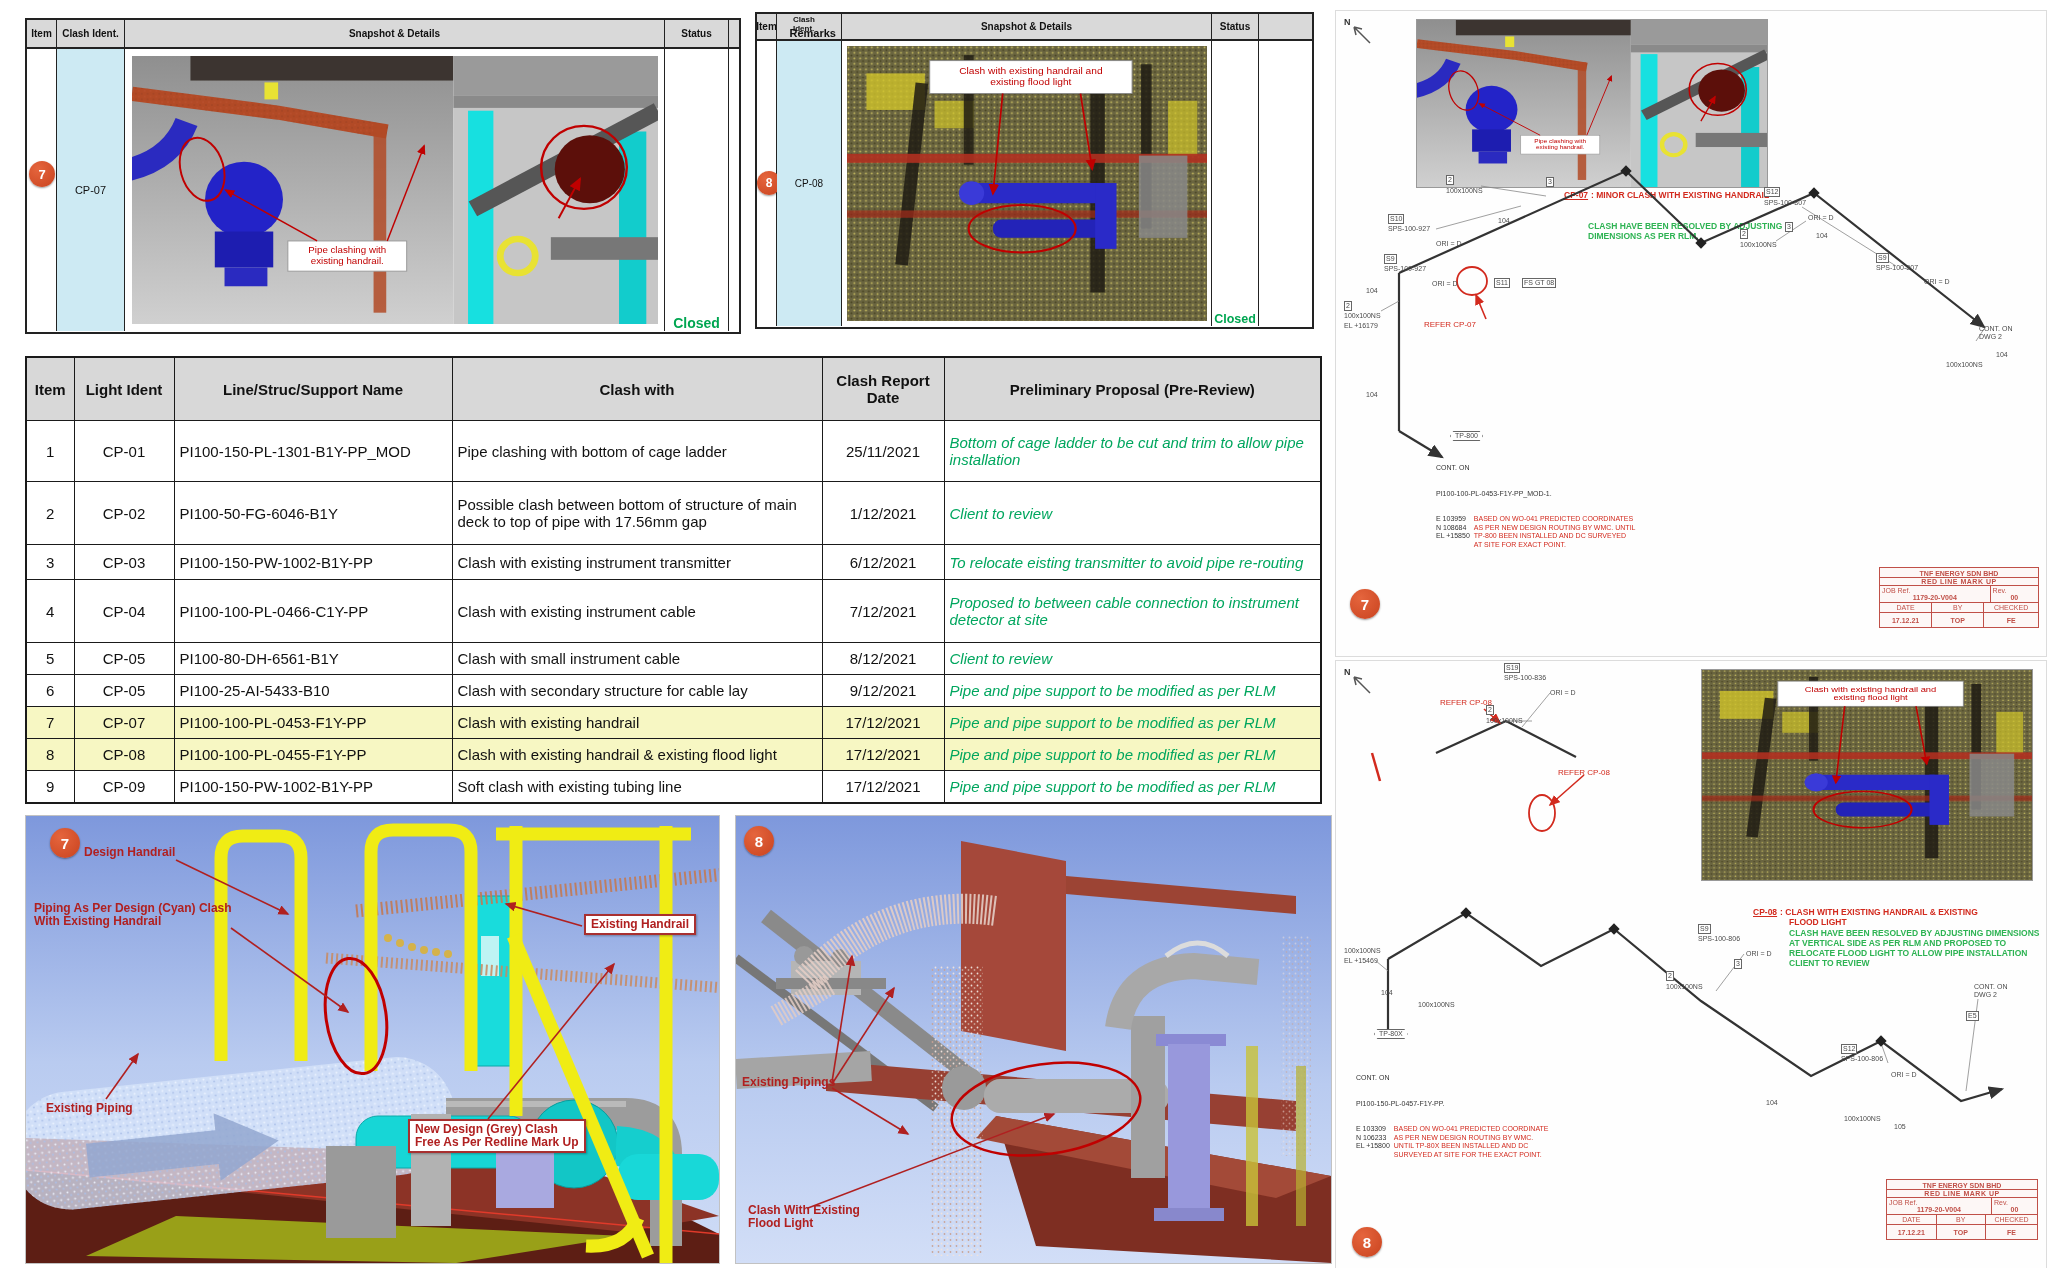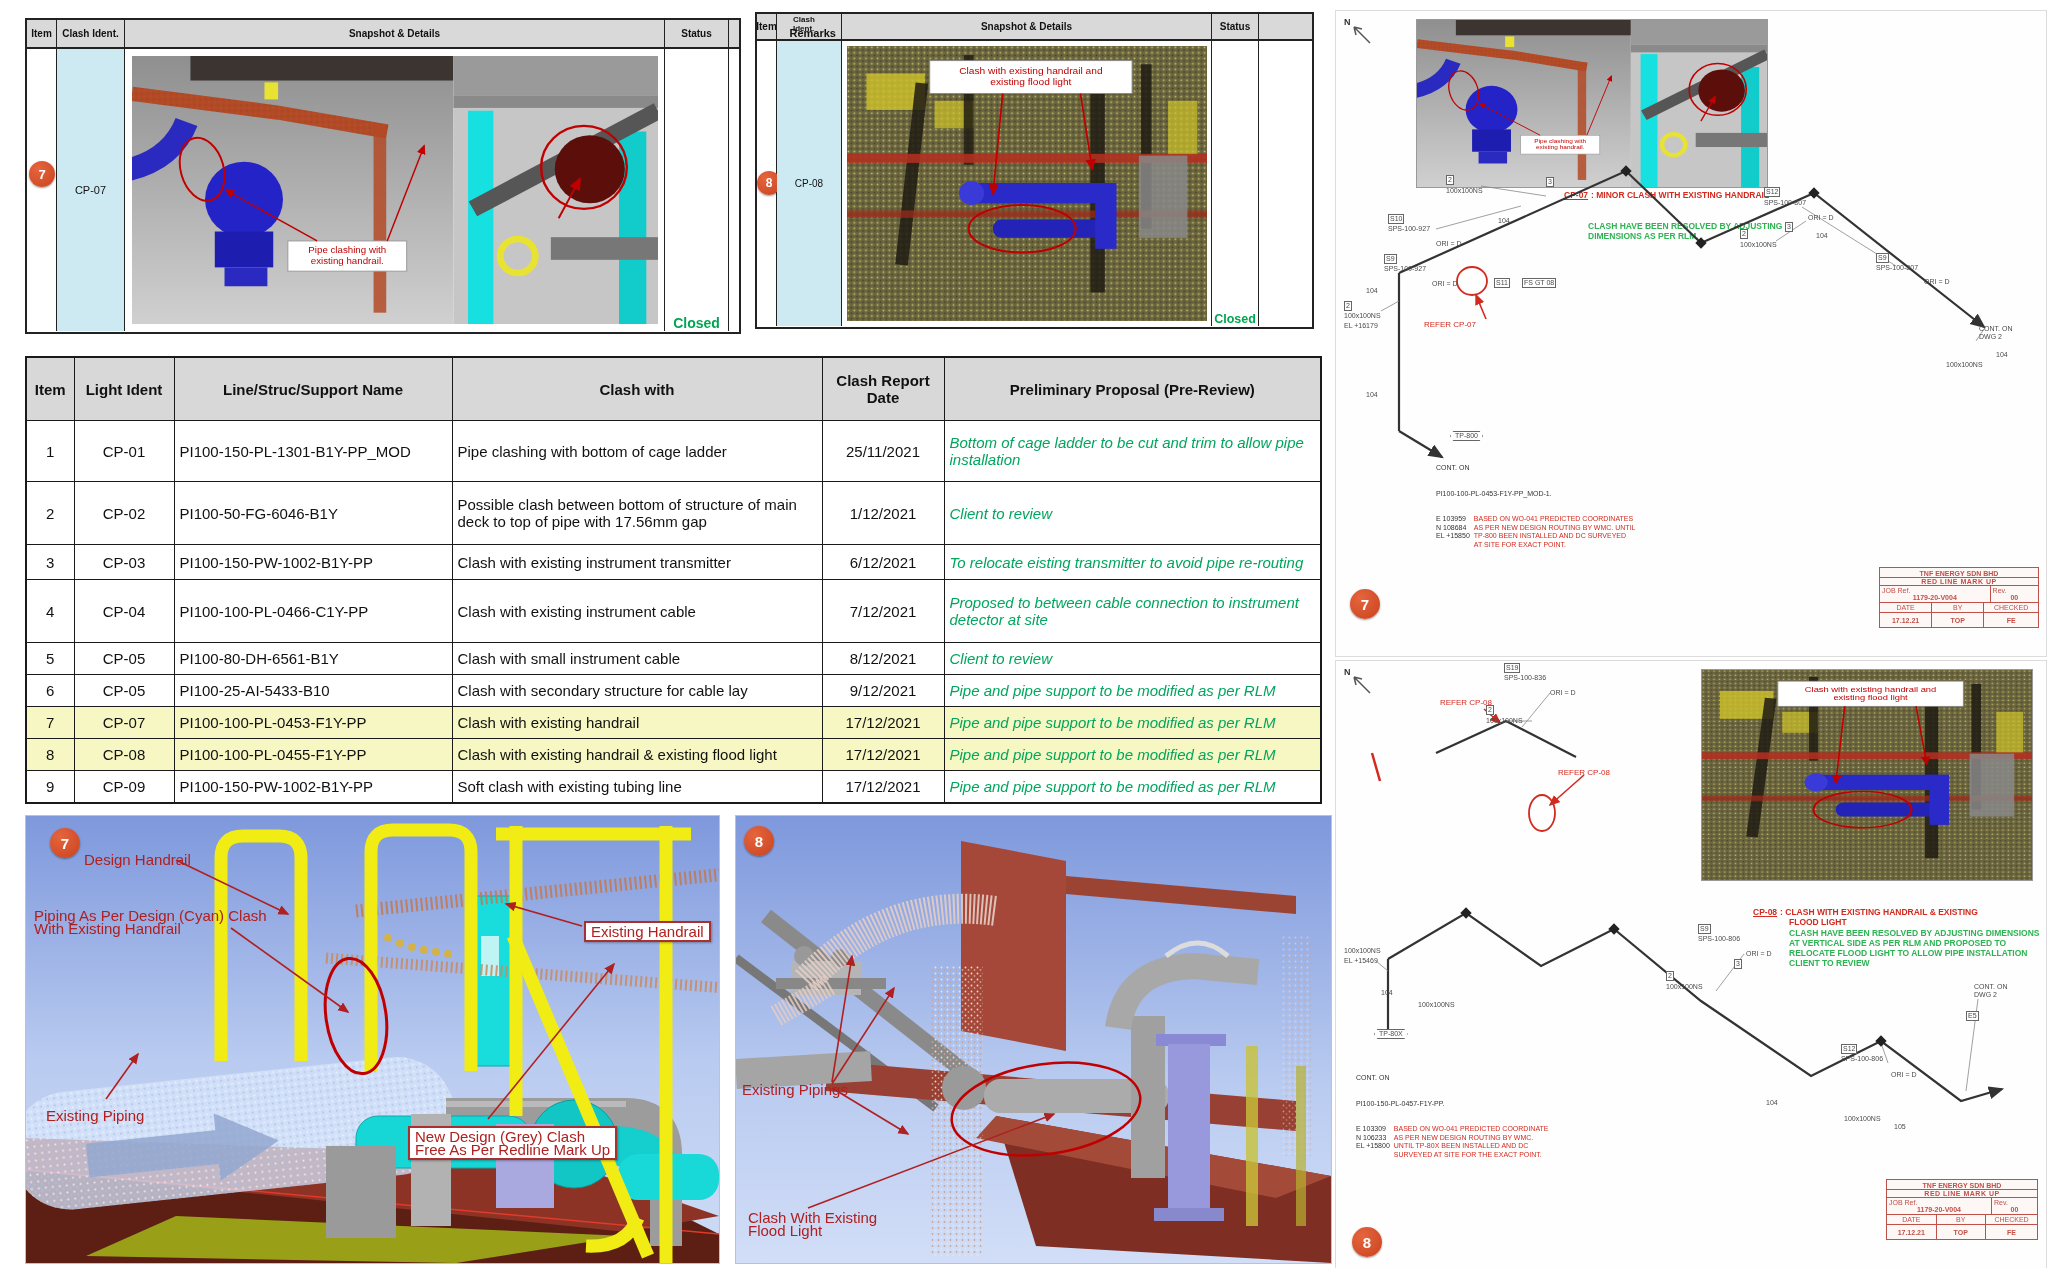--- a/index.html
+++ b/index.html
@@ -32,21 +32,21 @@
   #maintable tr.hl td{background:#f7f7c3;}
   #maintable tr:nth-child(1) td{height:56px;}
   #maintable tr:nth-child(2) td{height:58px;}
   #maintable tr:nth-child(3) td{height:30px;}
   #maintable tr:nth-child(4) td{height:58px;}
   #maintable tr:nth-child(n+5) td{height:27px;}
   .clip{max-height:34px;overflow:hidden;line-height:19px;}
 
   
   .figure{position:absolute;border:1px solid #c2c2c2;overflow:hidden;}
-  .fig-lbl{position:absolute;color:#b02020;font-weight:normal;font-size:15px;line-height:13px;white-space:pre-line;margin-top:7px;}
+  .fig-lbl{position:absolute;color:#b02020;font-weight:bold;font-size:12px;line-height:13px;white-space:pre-line;}
   .fig-lbl.rbox{background:#fff;border:2px solid #a83030;padding:2px 5px;color:#b02020;box-shadow:1px 1px 2px rgba(0,0,0,.3);}
 
   
   .drawing{position:absolute;border:1px solid #dcdcdc;background:#fefefe;overflow:hidden;}
   .lbl{position:absolute;font-size:7px;line-height:8px;color:#4a4a4a;white-space:pre;font-family:"Liberation Sans",sans-serif;}
   .lbl-box{border:1px solid #666;background:#fff;padding:0 1px;}
   .lbl-dia{border:1px solid #666;background:#fff;padding:0 4px;
      clip-path:polygon(10% 0,90% 0,100% 50%,90% 100%,10% 100%,0 50%);}
   .lbl-red{color:#d22a1e;font-weight:normal;font-size:8px;}
   .note-red{position:absolute;color:#d22a1e;font-weight:bold;font-size:8.5px;line-height:10px;white-space:pre;}

